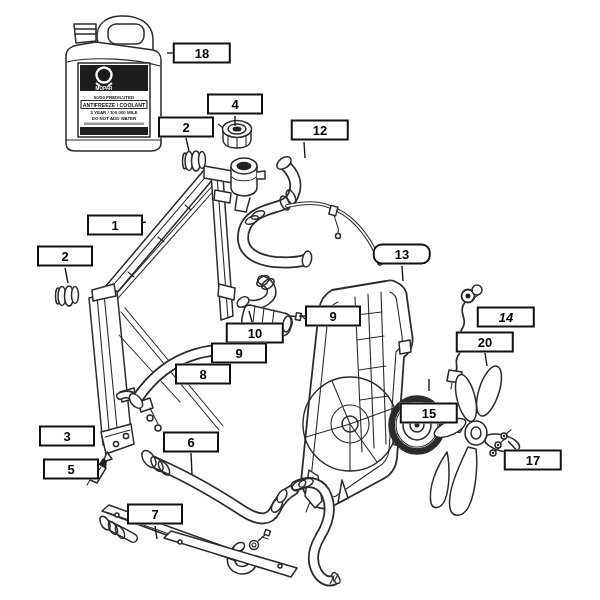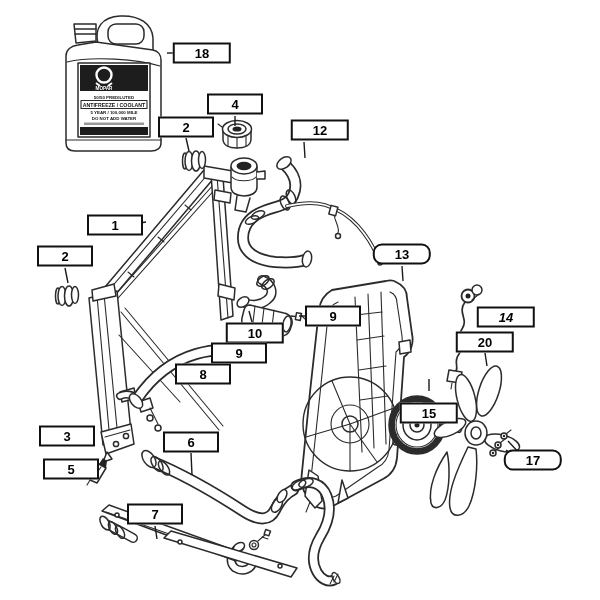--- a/index.html
+++ b/index.html
@@ -291,14 +291,14 @@
   <div class="callout" style="left:255px;top:333px;">10</div>
   <div class="callout" style="left:239px;top:353px;">9</div>
   <div class="callout" style="left:506px;top:317px;font-style:italic;">14</div>
   <div class="callout" style="left:485px;top:342px;">20</div>
   <div class="callout" style="left:429px;top:368px;margin-top:45px;">15</div>
   <div class="callout" style="left:203px;top:374px;">8</div>
   <div class="callout" style="left:67px;top:436px;">3</div>
   <div class="callout" style="left:71px;top:469px;">5</div>
   <div class="callout" style="left:191px;top:442px;">6</div>
   <div class="callout" style="left:155px;top:514px;">7</div>
-  <div class="callout" style="left:533px;top:460px;border-radius:9px;">17</div>
+  <div class="callout" style="left:533px;top:460px;">17</div>
 </div>
 
 </body></html>

